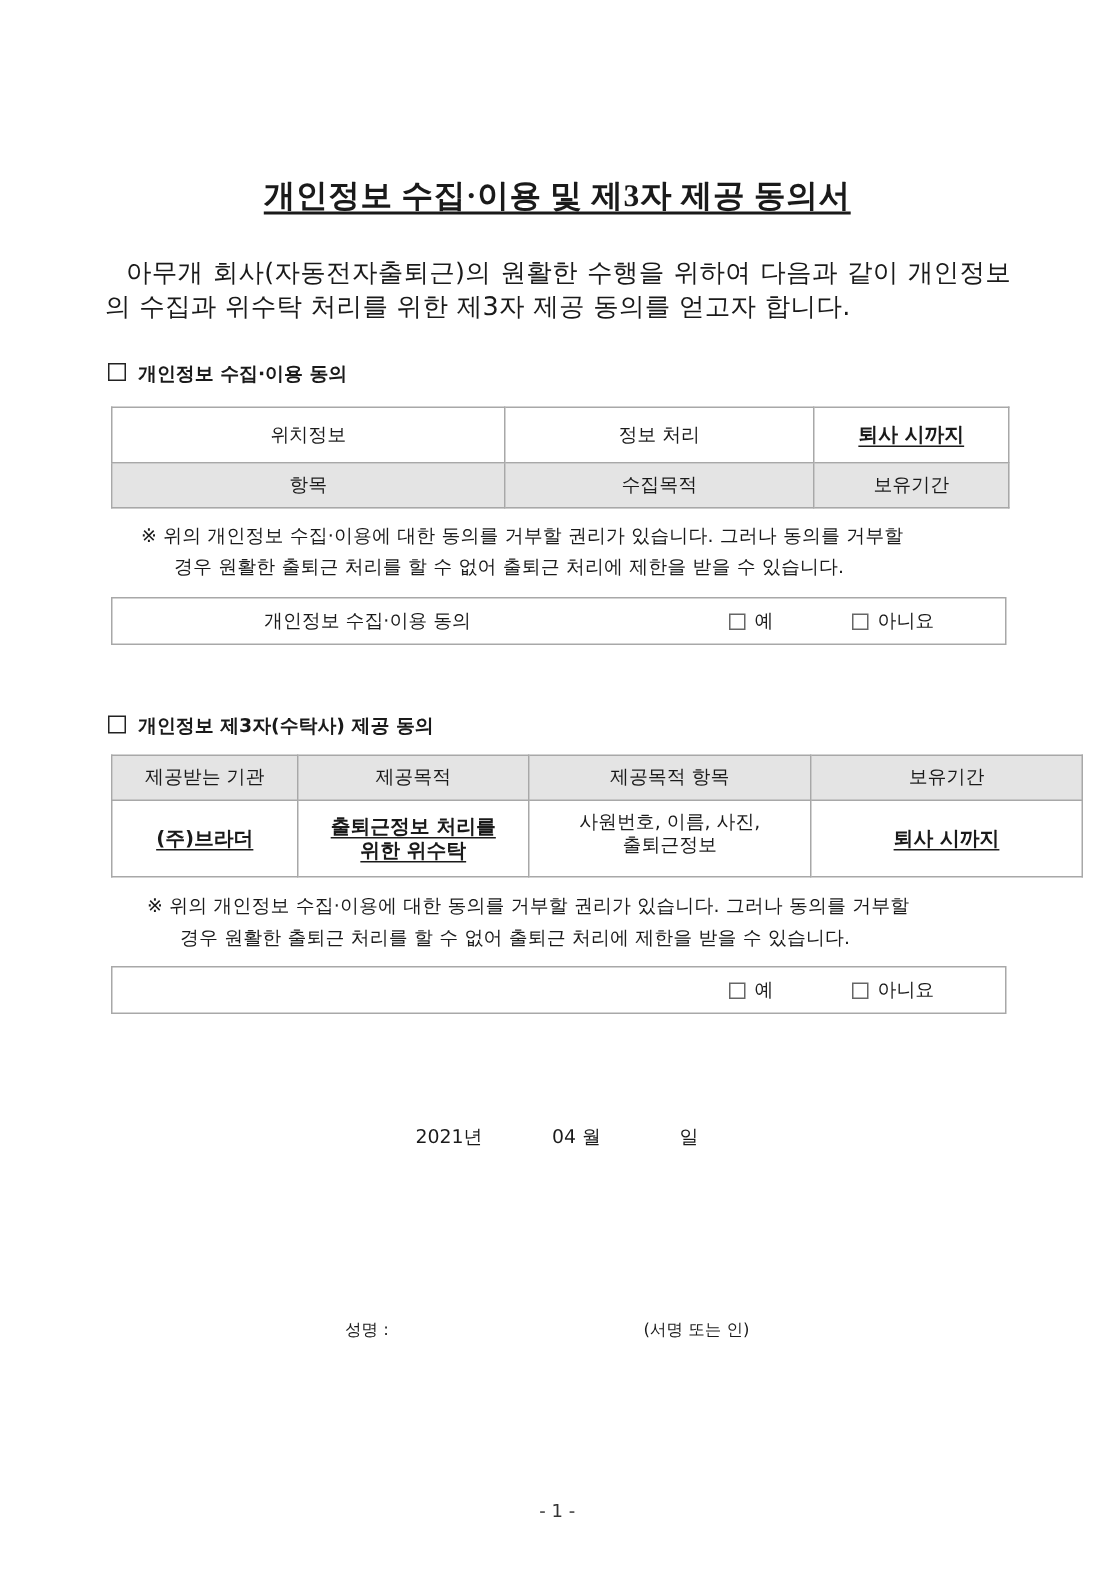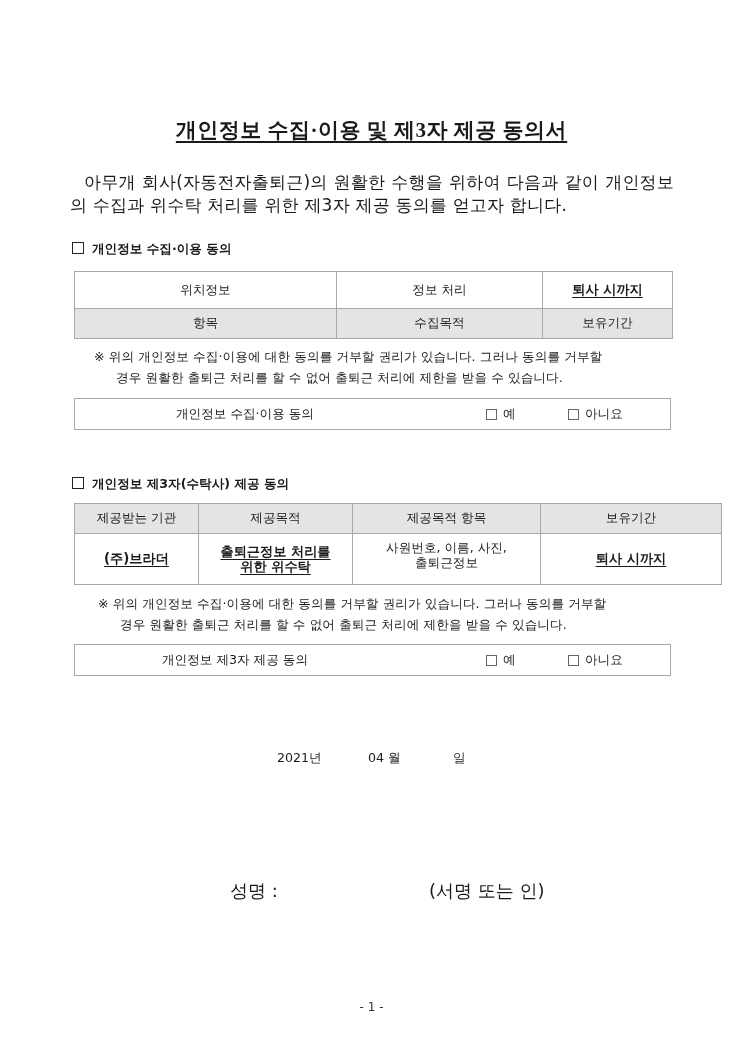--- a/index.html
+++ b/index.html
@@ -38,21 +38,21 @@
   }
   .note .l2 { padding-left: 22px; }
   .consent-box {
     left: 74px; width: 597px; height: 32px; border: 1px solid #a8a8a8; box-sizing: border-box;
     font-size: 12.6px;
   }
   .consent-box .label { position: absolute; top: 7px; left: 0; width: 340px; text-align: center; }
   .consent-box .opt { position: absolute; top: 7px; display: flex; align-items: center; }
   .cb { display: inline-block; width: 9px; height: 9px; border: 1px solid #666; margin-right: 6px; }
   .date { top: 750px; font-size: 12.6px; }
-  .sign { top: 879px; font-size: 18px; }
+  .sign { top: 879px; font-size: 11px; }
   .pageno { top: 1000px; left: 0; width: 743px; text-align: center; font-size: 12px; color: #333; }
 </style>
 </head>
 <body>
 
 <div class="abs title"><span>개인정보 수집·이용 및 제3자 제공 동의서</span></div>
 
 <div class="abs intro">아무개 회사(자동전자출퇴근)의 원활한 수행을 위하여 다음과 같이 개인정보의 수집과 위수탁 처리를 위한 제3자 제공 동의를 얻고자 합니다.</div>
 
 <div class="abs section-head" style="top:241px;">
@@ -117,21 +117,20 @@
   </tr>
 </tbody>
   </table>
 
 <div class="abs note" style="top:593px; left:82px; width:592px;">
   <div>※ 위의 개인정보 수집·이용에 대한 동의를 거부할 권리가 있습니다. 그러나 동의를 거부할</div>
   <div class="l2">경우 원활한 출퇴근 처리를 할 수 없어 출퇴근 처리에 제한을 받을 수 있습니다.</div>
 </div>
 
 <div class="abs consent-box" style="top:644px;">
-  <div class="label" style="width:320px;">개인정보 제3자 제공 동의</div>
   <div class="opt" style="left:411px;">
     <span class="cb"></span>
       <span>예</span>
   </div>
   <div class="opt" style="left:493px;">
     <span class="cb"></span>
       <span>아니요</span>
   </div>
 </div>
 

